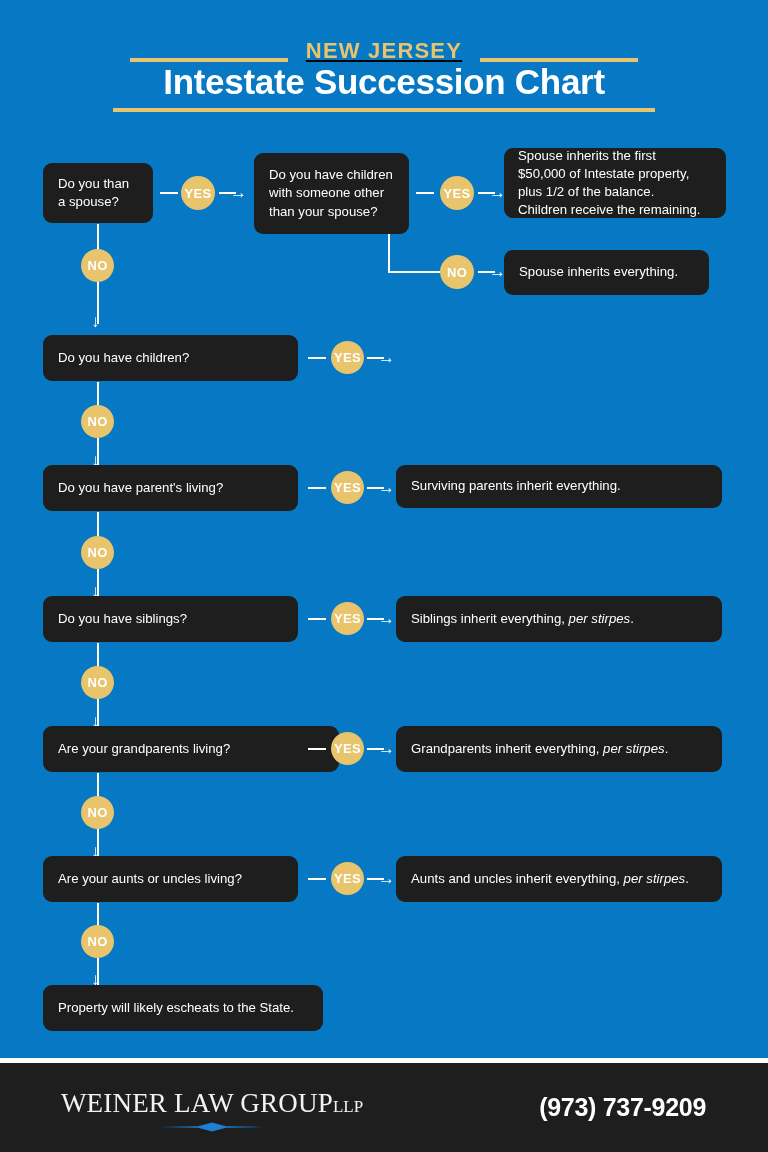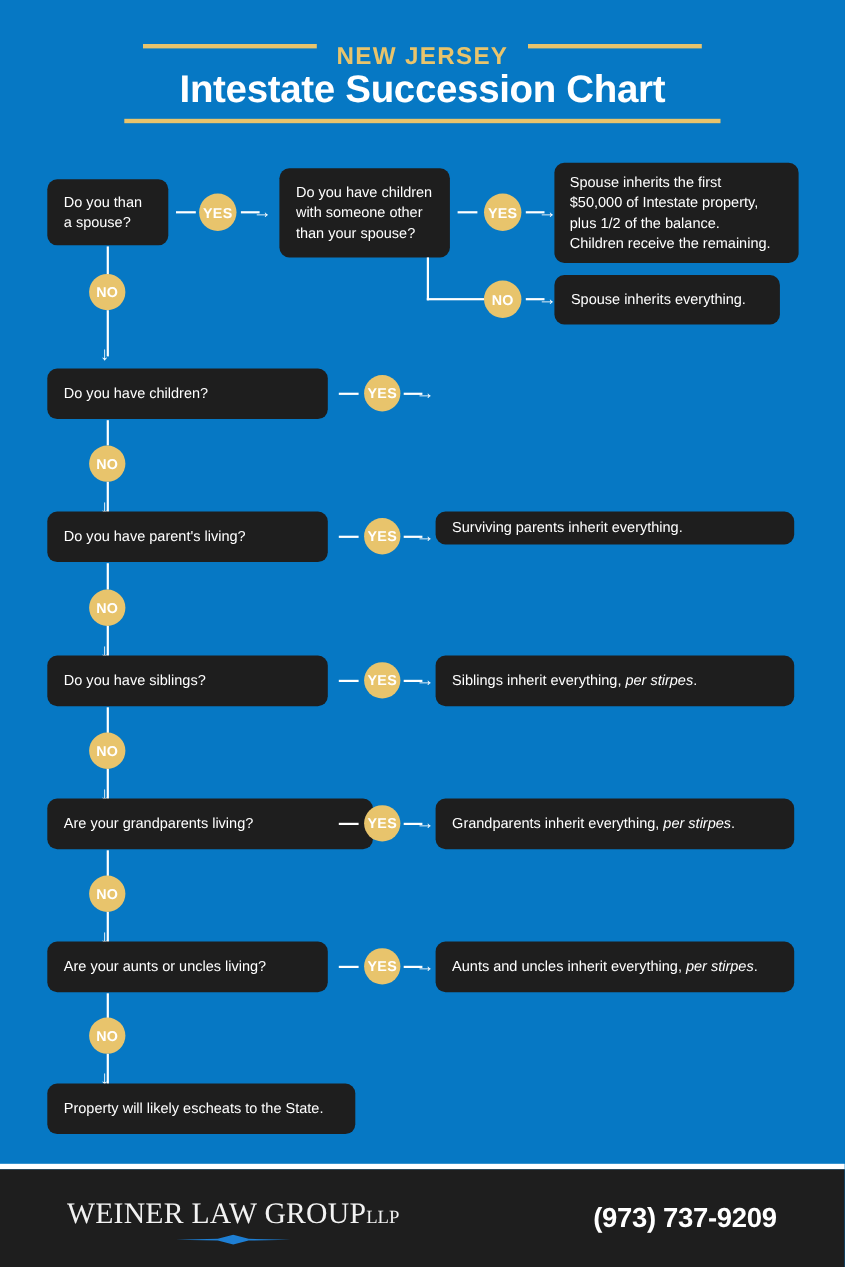--- a/index.html
+++ b/index.html
@@ -8,21 +8,21 @@
     background:#0678c4;
     font-family:"Liberation Sans", sans-serif;
     overflow:hidden;
   }
   #page { position:relative; width:768px; height:1152px; background:#0678c4; }
 
   
   .hdr { position:absolute; left:0; top:0; width:768px; height:130px; }
   .hdr-eyebrow-wrap{
     position:absolute; left:0; top:40px; width:768px;
-    display:flex; align-items:flex-start; justify-content:center; gap:18px;
+    display:flex; align-items:flex-end; justify-content:center; gap:18px;text-decoration:underline;
   }
   .rule{ height:4px; background:#e8c46c; }
   .rule-l,.rule-r{ width:158px; }
   .eyebrow{
     color:#e8c46c; font-size:22px; font-weight:bold; letter-spacing:1.2px;
     line-height:1; white-space:nowrap;
   }
   .title{
     position:absolute; left:0; top:64px; width:768px; text-align:center;
     color:#ffffff; font-size:35px; font-weight:bold; letter-spacing:-0.3px;
@@ -114,21 +114,21 @@
         <div>with someone other</div>
         <div>than your spouse?</div>
       </div>
     </div>
 
     <div class="hline" style="left:416px; top:192px; width:18px;"></div>
     <div class="circ" style="left:440px; top:176px; width:34px; height:34px;">YES</div>
     <div class="hline" style="left:478px; top:192px; width:17px;"></div>
     <div class="arrow-r" style="left:489px; top:184px;">→</div>
 
-    <div class="box multi" style="left:504px; top:148px; width:222px; height:91px; padding:0 14px;">
+    <div class="box multi" style="left:504px; top:148px; width:222px; height:70px; padding:0 14px;">
       <div>
         <div>Spouse inherits the first</div>
         <div>$50,000 of Intestate property,</div>
         <div>plus 1/2 of the balance.</div>
         <div>Children receive the remaining.</div>
       </div>
     </div>
 
     <div class="elbow" style="left:388px; top:234px; width:52px; height:39px;">
       <div class="v" style="height:39px;"></div>
@@ -160,21 +160,21 @@
     <div class="vline" style="left:97px; top:438px; height:30px;"></div>
     <div class="arrow-d" style="left:91px; top:452px;">↓</div>
 
     <div class="box" style="left:43px; top:465px; width:255px; height:46px;">
       <span>Do you have parent's living?</span>
     </div>
     <div class="hline" style="left:308px; top:487px; width:18px;"></div>
     <div class="circ" style="left:331px; top:471px; width:33px; height:33px;">YES</div>
     <div class="hline" style="left:367px; top:487px; width:17px;"></div>
     <div class="arrow-r" style="left:378px; top:479px;">→</div>
-    <div class="box" style="left:396px; top:465px; width:326px; height:30px;">
+    <div class="box" style="left:396px; top:465px; width:326px; height:43px;">
       <span>Surviving parents inherit everything.</span>
     </div>
 
     <div class="vline" style="left:97px; top:512px; height:24px;"></div>
     <div class="circ" style="left:81px; top:536px; width:33px; height:33px;">NO</div>
     <div class="vline" style="left:97px; top:569px; height:30px;"></div>
     <div class="arrow-d" style="left:91px; top:583px;">↓</div>
 
     <div class="box" style="left:43px; top:596px; width:255px; height:46px;">
       <span>Do you have siblings?</span>

